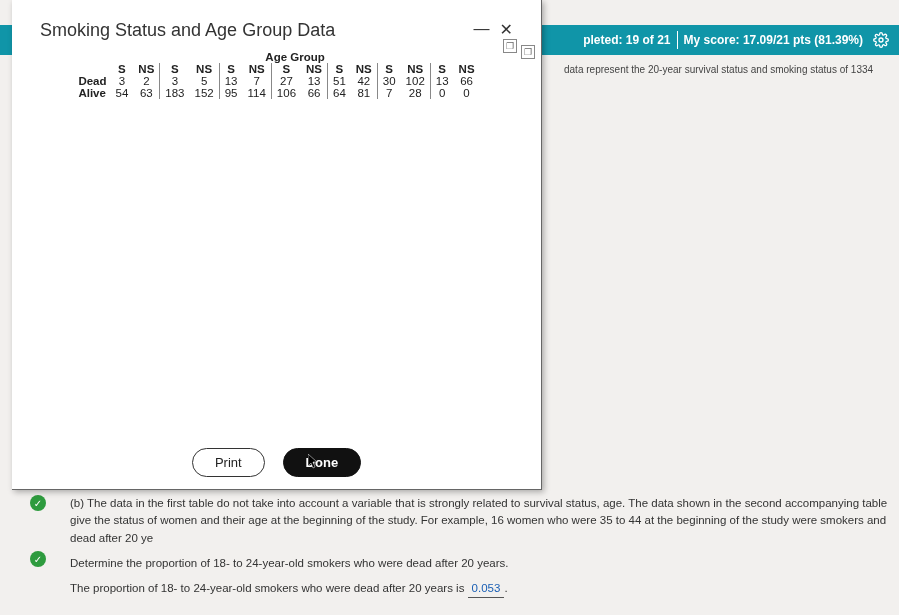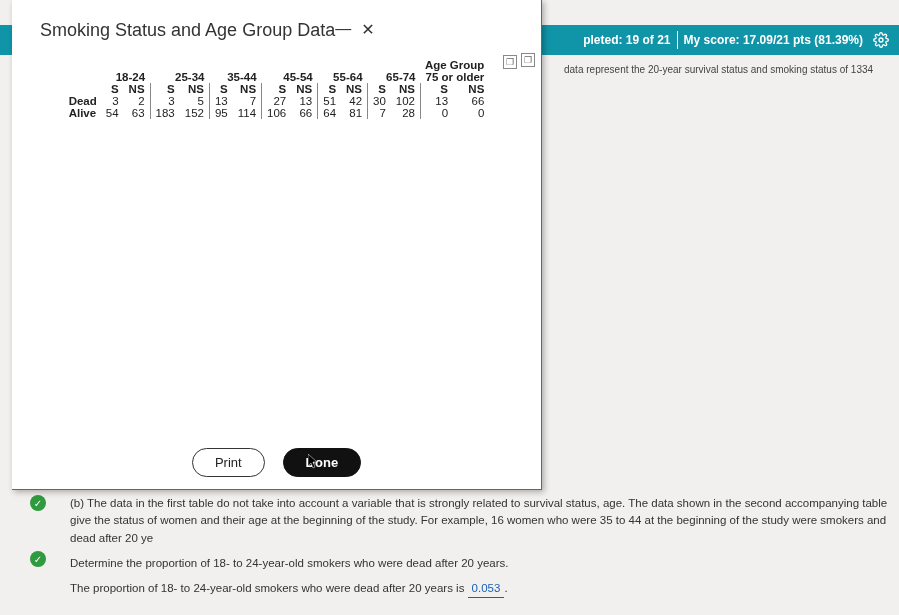--- a/index.html
+++ b/index.html
@@ -71,23 +71,23 @@
     width: 530px;
     height: 490px;
     background: #fff;
     border-right: 1px solid #666;
     border-bottom: 1px solid #666;
     box-shadow: 2px 2px 6px rgba(0,0,0,0.3);
     padding: 20px 28px 15px 28px;
   }
   .modal-header {
     display: flex;
-    justify-content: flex-start;
+    justify-content: space-between;
     align-items: flex-start;
-    margin-bottom: 18px;
+    margin-bottom: 2px;
   }
   .modal-title {
     font-size: 18px;
     font-weight: 400;
     color: #333;
   }
   .modal-controls { display:flex; gap:10px; font-size:16px; color:#333; }
   .modal-controls span { cursor:pointer; }
   
   .tbl-wrap { position: relative; }
@@ -111,21 +111,21 @@
   table.t1 .rowhdr { font-weight: bold; text-align: left; padding-left: 40px; padding-right: 30px; }
   
   .tbl2-wrap { position:relative; margin-top:10px;}
   table.t2 {
     border-collapse: collapse;
     font-size: 11.5px;
     margin: 0 auto;
   }
   table.t2 th, table.t2 td {
     padding: 0 5px;
-    text-align: right;
+    text-align: center;
     font-weight: normal;
   }
   table.t2 .grp {
     border-right: 1px solid #888;
   }
   table.t2 .rowlbl { font-weight: bold; text-align:left; padding-right:4px; }
   table.t2 .tophdr { font-weight: bold; }
   table.t2 .subhdr { font-weight: bold; }
   table.t2 tr.headrow td { font-weight: bold; }
   
@@ -203,30 +203,20 @@
   </div>
 
   <div class="tbl2-wrap">
     <div class="copy-icon" style="right:-22px;top:-6px;">❐</div>
     <table class="t2">
       <tbody>
           <tr>
             <td></td>
             <td colspan="14" class="tophdr">Age Group</td>
           </tr>
-      <tr class="headrow">
-        <td></td>
-        <td colspan="2">18-24</td>
-        <td colspan="2">25-34</td>
-        <td colspan="2">35-44</td>
-        <td colspan="2">45-54</td>
-        <td colspan="2">55-64</td>
-        <td colspan="2">65-74</td>
-        <td colspan="2">75 or older</td>
-      </tr>
       <tr class="headrow">
         <td></td>
         <td class="subhdr">S</td>
             <td class="subhdr grp">NS</td>
         <td class="subhdr">S</td>
             <td class="subhdr grp">NS</td>
         <td class="subhdr">S</td>
             <td class="subhdr grp">NS</td>
         <td class="subhdr">S</td>
             <td class="subhdr grp">NS</td>

